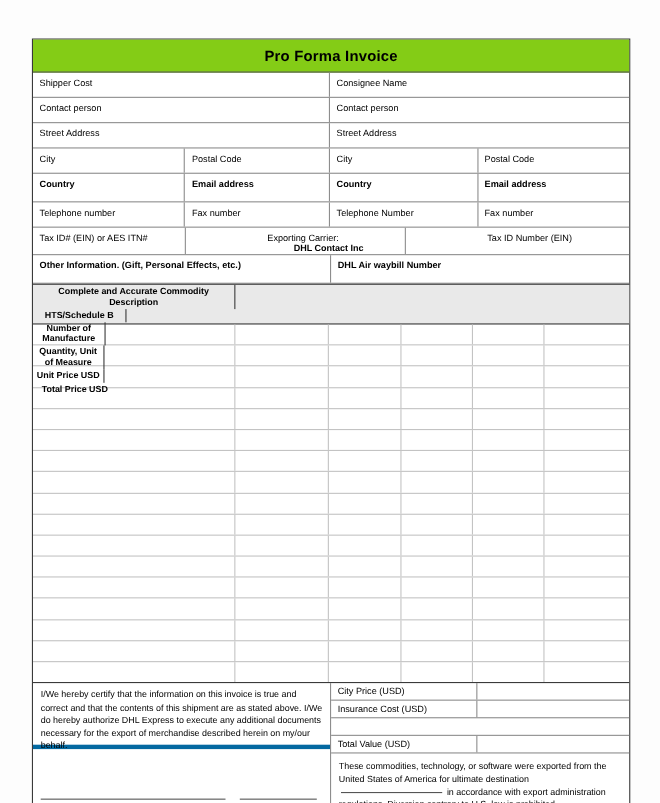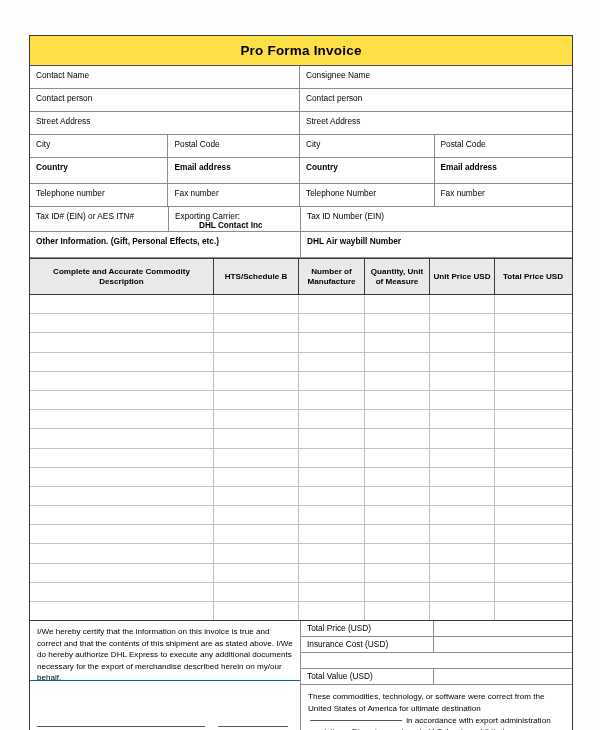--- a/index.html
+++ b/index.html
@@ -27,21 +27,21 @@
     top: 35px;
     width: 544px;
     box-sizing: border-box;
     border: 1.5px solid #3a3a3a;
     background: #fff;
   }
 
   
   .title-bar {
     height: 29px;
-    background: #fde047;
+    background: #84cc16;
     border-bottom: 1.2px solid #555;
     display: flex;
     align-items: center;
     justify-content: center;
   }
   .title-bar .t {
     font-size: 13.5px;
     font-weight: bold;
     letter-spacing: 0.2px;
   }
@@ -64,37 +64,38 @@
 
   .w-ship      { width: 139px; }
   .w-ship2     { width: 132px; }
   .w-shipfull  { width: 271px; }
   .w-cons      { width: 135px; }
   .w-cons2     { width: 138px; }
   .w-consfull  { width: 273px; }
 
   .h-std { height: 22px; }
   .h-tall { height: 25px; font-weight: bold; }
-  .h-carrier { height: 24px; }
+  .h-carrier { height: 24px; justify-content: space-between; }
 
   .carrier-line2 {
     font-weight: bold;
     padding-left: 24px;
     font-size: 8.2px;
   }
 
   
   .ctable {
     border-top: 1.5px solid #3a3a3a;
   }
   .chead {
     display: flex;
     background: #e9e9e9;
     border-bottom: 1.5px solid #3a3a3a;
     height: 35px;
+    flex-direction: column;
   }
   .chead .ch {
     box-sizing: border-box;
     border-right: 1.3px solid #3a3a3a;
     font-size: 8.1px;
     font-weight: bold;
     line-height: 1.22;
     display: flex;
     align-items: center;
     justify-content: center;
@@ -134,21 +135,21 @@
   }
   .foot-right {
     width: 271px;
     box-sizing: border-box;
   }
 
   .certify {
     font-size: 8.1px;
     line-height: 1.42;
     padding: 5px 7px 5px 7px;
-    border-bottom: 1px solid #0369a1;
+    border-bottom: 4px solid #0369a1;
     height: 60px;
     box-sizing: border-box;
   }
   .sigbox {
     height: 58px;
     box-sizing: border-box;
     position: relative;
     padding: 0 7px;
   }
   .sigline-a {
@@ -208,21 +209,21 @@
 <body>
 
 <div class="page">
   <div class="sheet">
 
     <div class="title-bar">
       <span class="t">Pro Forma Invoice</span>
     </div>
 
     <div class="row h-std">
-      <div class="cell w-shipfull">Contact Name</div>
+      <div class="cell w-shipfull">Shipper Cost</div>
       <div class="cell w-consfull">Consignee Name</div>
     </div>
 
     <div class="row h-std">
       <div class="cell w-shipfull">Contact person</div>
       <div class="cell w-consfull">Contact person</div>
     </div>
 
     <div class="row h-std">
       <div class="cell w-shipfull">Street Address</div>
@@ -421,37 +422,37 @@
           <div class="sigline-b"></div>
           <div class="siglabels">
             <div class="sl1">Signature and Title of Authorized Person</div>
             <div class="sl2">Date</div>
           </div>
         </div>
       </div>
       <div class="foot-right">
         <div id="totals-list">
             <div class="totrow">
-              <div class="tl">Total Price (USD)</div>
+              <div class="tl">City Price (USD)</div>
               <div class="tv"></div>
             </div>
             <div class="totrow">
               <div class="tl">Insurance Cost (USD)</div>
               <div class="tv"></div>
             </div>
             <div class="totrow">
               <div class="tv"></div>
             </div>
             <div class="totrow">
               <div class="tl">Total Value (USD)</div>
               <div class="tv"></div>
             </div>
           </div>
         <div class="export-note">
-          <span>These commodities, technology, or software were correct from the United States of America for ultimate destination</span>
+          <span>These commodities, technology, or software were exported from the United States of America for ultimate destination</span>
           <span class="blankline"></span>
           <span>in accordance with export administration regulations.  Diversion contrary to U.S. law is prohibited.</span>
         </div>
       </div>
     </div>
 
   </div>
 </div>
 
 </body></html>

